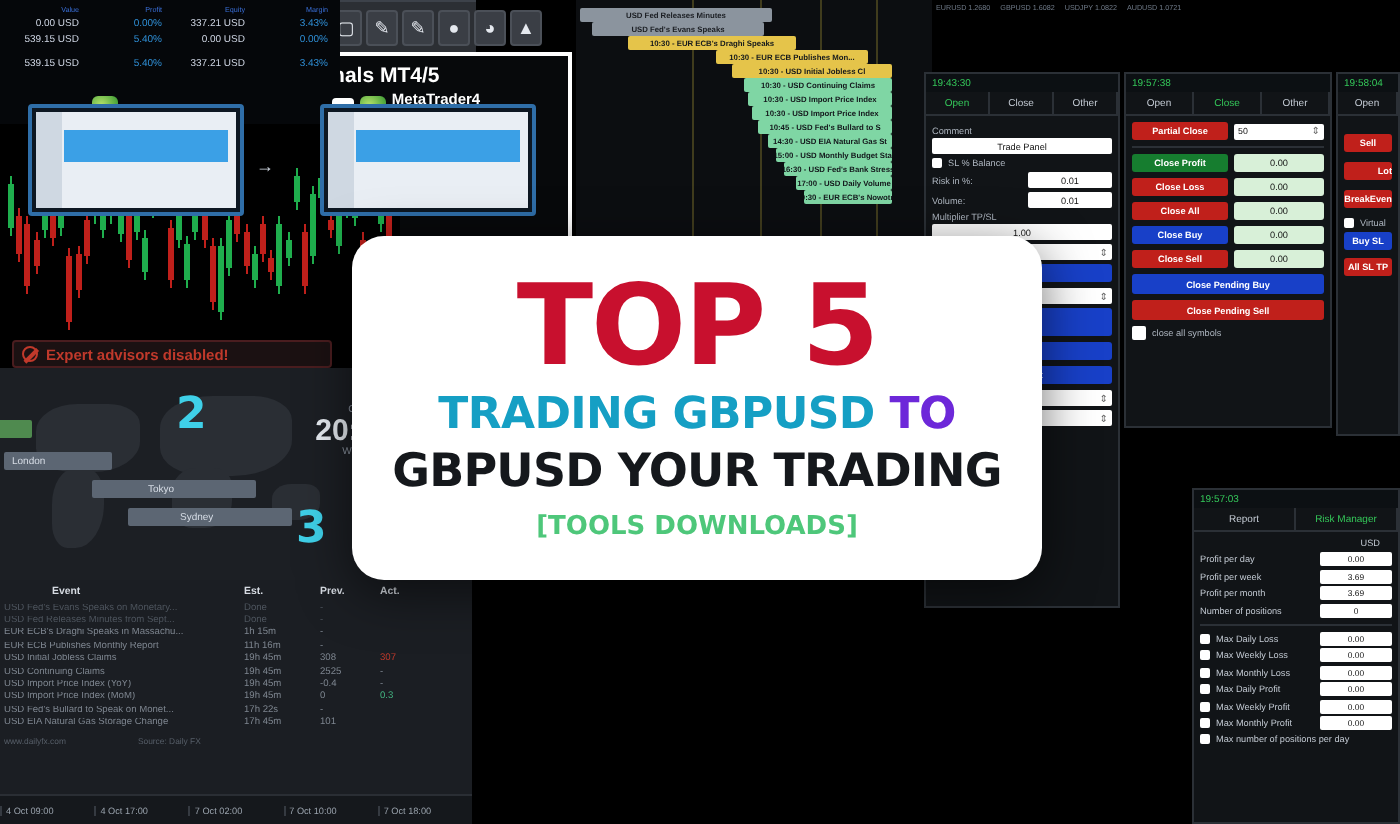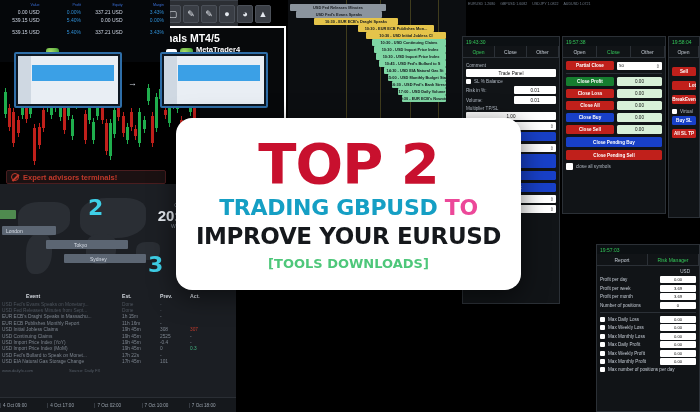--- a/index.html
+++ b/index.html
@@ -198,21 +198,21 @@
     box-shadow:0 6px 26px rgba(0,0,0,0.55);
     display:flex; flex-direction:column; align-items:center; justify-content:center;
   }
   #hero-top {
     color:#c8102e; font-size:56px; font-weight:900; line-height:0.95;
     letter-spacing:-1px; font-family:"DejaVu Sans", sans-serif;
   }
   #hero-mid { font-size:22px; font-weight:900; line-height:1.1; margin-top:6px;
     font-family:"DejaVu Sans", sans-serif; letter-spacing:-0.3px; }
   #hero-mid .cyan { color:#159fc4; }
-  #hero-mid .blk { color:#ec4899; }
+  #hero-mid .blk { color:#6d28d9; }
   #hero-sub {
     color:#15181c; font-size:23px; font-weight:900; line-height:1.1; margin-top:4px;
     font-family:"DejaVu Sans", sans-serif; letter-spacing:-0.4px;
   }
   #hero-free {
     color:#4ec77a; font-size:13px; font-weight:900; margin-top:7px;
     font-family:"DejaVu Sans", sans-serif;
   }
 </style>
 </head>
@@ -386,21 +386,21 @@
       <div class="candle" style="left: 188.8px; top: 41.9422px; height: 7.59066px; background: rgb(31, 174, 77);">
         <i style="background: rgb(31, 174, 77); top: -4px; bottom: -4px;"></i>
       </div>
       <div class="candle" style="left: 193px; top: 42.4159px; height: 19.341px; background: rgb(192, 32, 27);">
         <i style="background: rgb(192, 32, 27); top: -4px; bottom: -4px;"></i>
       </div>
     </div>
 
   <div id="ea-banner">
     <div class="circ"></div>
-    <span>Expert advisors terminals!</span>
+    <span>Expert advisors disabled!</span>
   </div>
 
   <div class="panel" id="world-map">
     <div class="continent" style="left:18px;top:18px;width:52px;height:34px;"></div>
     <div class="continent" style="left:26px;top:50px;width:26px;height:40px;border-radius:45% 35% 55% 30%;"></div>
     <div class="continent" style="left:80px;top:14px;width:66px;height:40px;"></div>
     <div class="continent" style="left:86px;top:50px;width:30px;height:30px;"></div>
     <div class="continent" style="left:136px;top:58px;width:24px;height:18px;"></div>
 
     <div class="session-bar session-green" style="left:-6px;top:26px;width:22px;"></div>
@@ -777,22 +777,22 @@
     <div class="monitor" style="left:160px;top:52px;width:108px;height:56px;">
       <div class="scr">
         <div class="grid"></div>
         <div class="blue"></div>
       </div>
       <div class="stand"></div>
     </div>
   </div>
 
   <div id="hero-card">
-    <div id="hero-top">TOP 2</div>
+    <div id="hero-top">TOP 5</div>
     <div id="hero-mid">
       <span class="cyan">TRADING GBPUSD</span>
       <span class="blk">TO</span>
     </div>
-    <div id="hero-sub">IMPROVE YOUR EURUSD</div>
+    <div id="hero-sub">GBPUSD YOUR TRADING</div>
     <div id="hero-free">[TOOLS DOWNLOADS]</div>
   </div>
 
 </div>
 
 </body></html>

